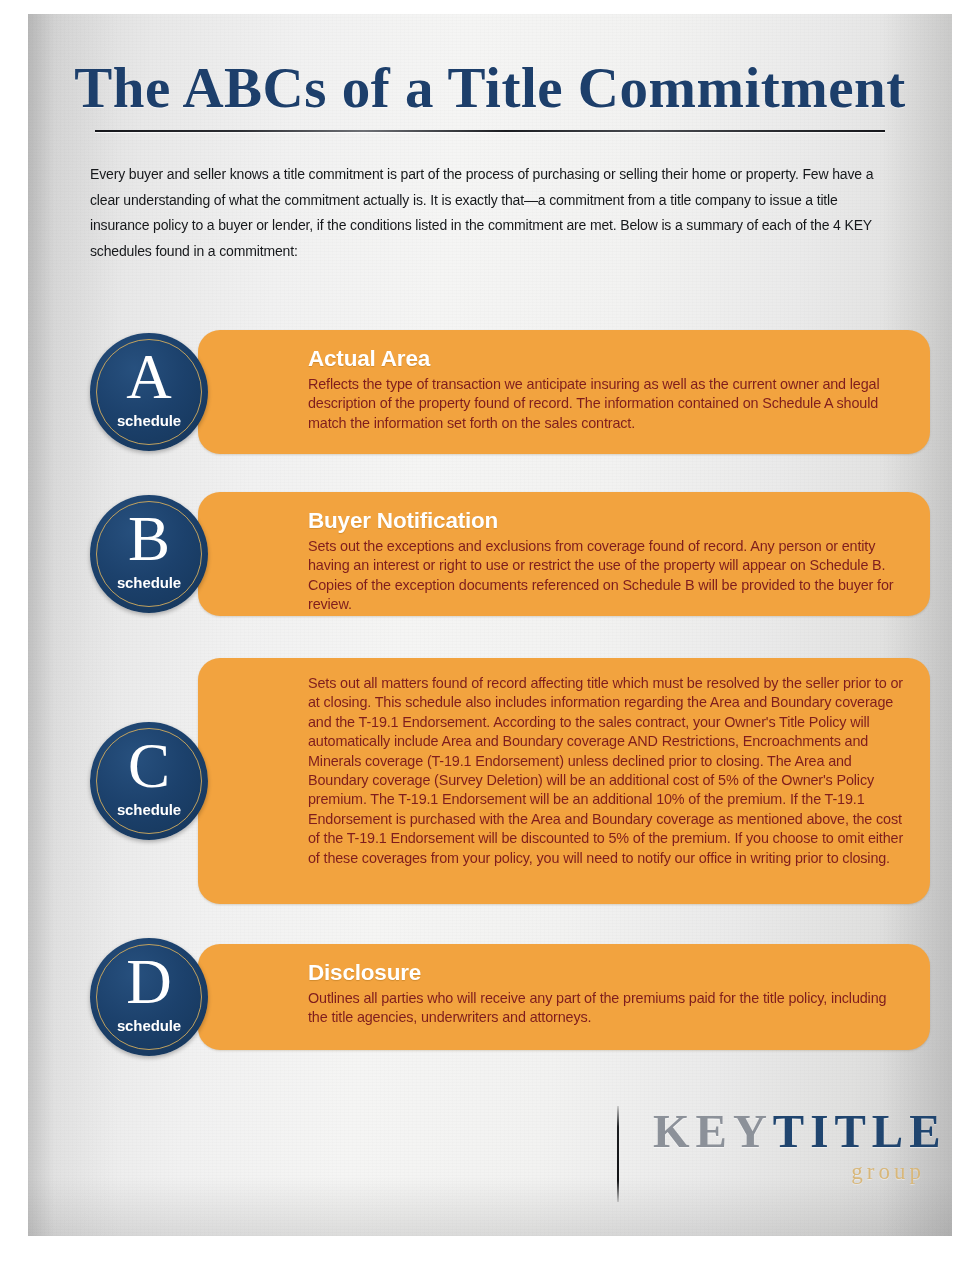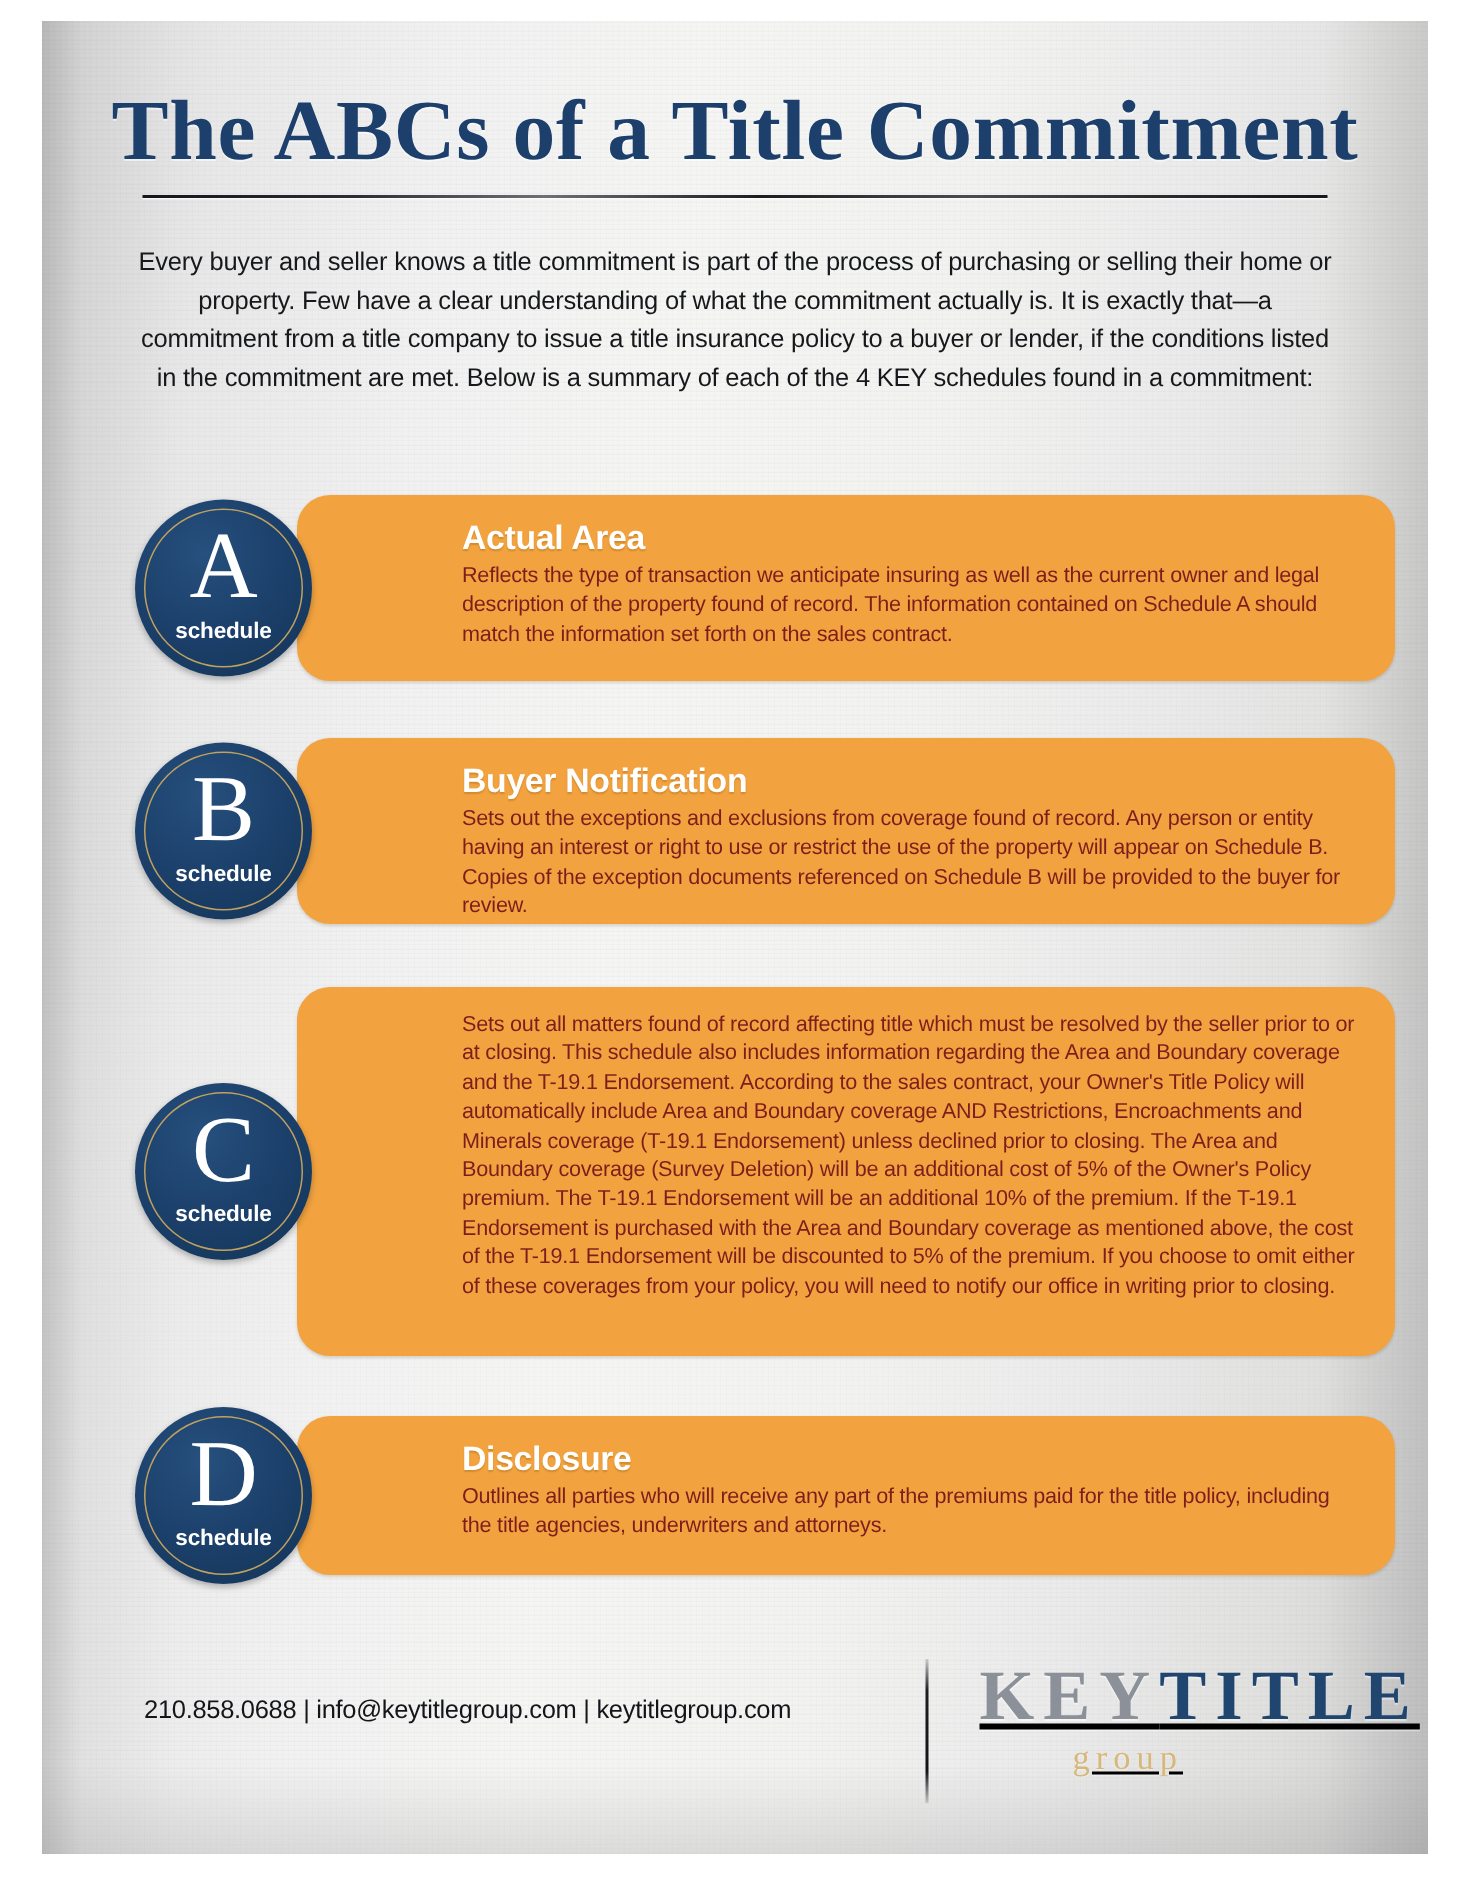--- a/index.html
+++ b/index.html
@@ -78,22 +78,22 @@
     background: linear-gradient(90deg, #15161a 0%, #2c2e33 18%, #6e7075 34%, #1b1d21 52%, #4a4c51 70%, #2a2c30 86%, #17181c 100%);
     box-shadow: 0 1px 0 rgba(255,255,255,.7);
   }
 
   
   #intro {
     position: absolute;
     left: 62px;
     width: 800px;
     top: 148px;
-    text-align: center;
-    font-size: 17px;
+    text-align: left;
+    font-size: 14px;
     line-height: 25.5px;
     color: #16181b;
     letter-spacing: -.15px;
     font-weight: 500;
   }
 
   
   .schedule-row { position: absolute; left: 62px; width: 840px; }
 
   .panel {
@@ -204,22 +204,21 @@
     width: 2px;
     height: 96px;
     background: linear-gradient(180deg, rgba(20,20,20,.15), #1b1d20 22%, #121316 78%, rgba(20,20,20,.15));
   }
 
   #logo {
     position: absolute;
     left: 625px;
     top: 1092px;
     width: 272px;
-    text-align: left;
-    text-decoration: underline;
+    text-align: right;
   }
   #logo-top {
     font-family: "Liberation Serif", "DejaVu Serif", serif;
     font-size: 47px;
     line-height: 50px;
     letter-spacing: 6px;
     font-weight: bold;
     white-space: nowrap;
   }
   #logo-key { color: #8c9199; text-shadow: 0 1px 1px rgba(255,255,255,.6); }
@@ -290,21 +289,20 @@
           <div class="panel-title">Disclosure</div>
           <div class="panel-body">Outlines all parties who will receive any part of the premiums paid for the title policy, including the title agencies, underwriters and attorneys.</div>
         </div>
       </div>
       <div class="badge">
         <div class="badge-letter">D</div>
         <div class="badge-sub">schedule</div>
       </div>
     </div>
 
-    <div id="footer-contact">210.858.0688 | info@keytitlegroup.com | keytitlegroup.com</div>
     <div id="footer-divider"></div>
 
     <div id="logo">
       <div id="logo-top"><span id="logo-key">KEY</span><span id="logo-title">TITLE</span></div>
       <div id="logo-group">group</div>
     </div>
 
   </div>
 </div>
 

